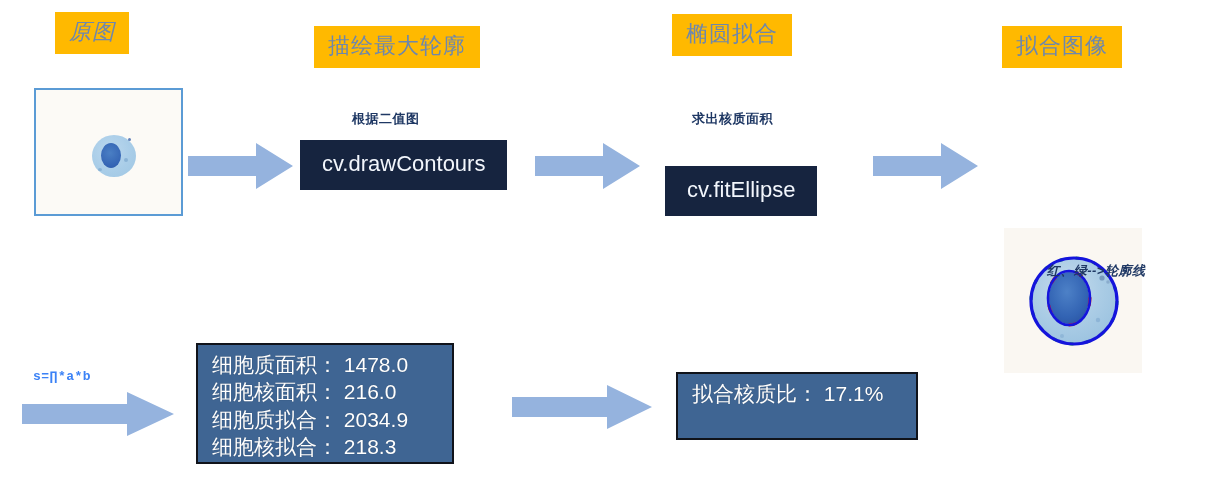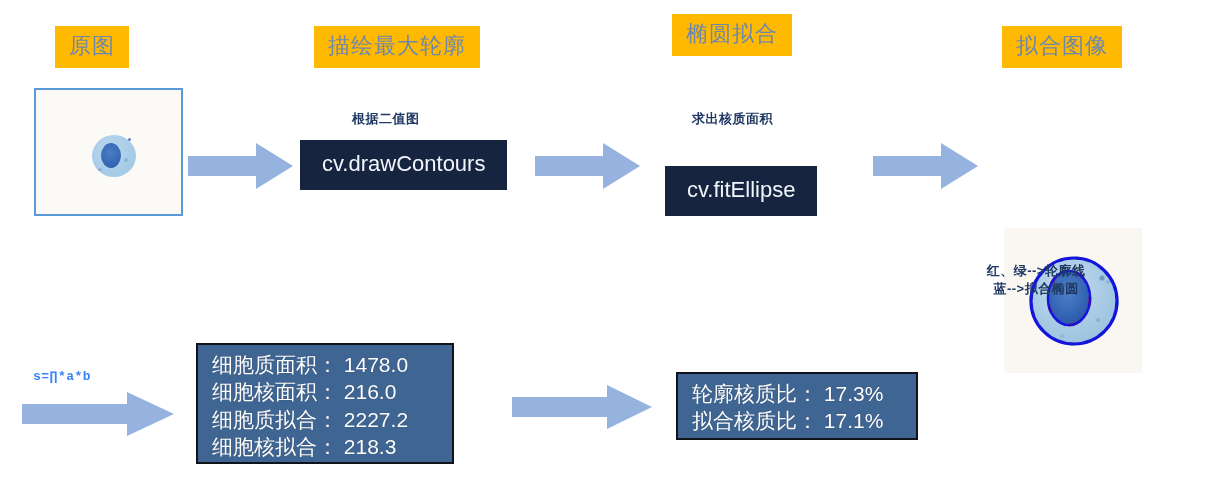--- a/index.html
+++ b/index.html
@@ -121,21 +121,21 @@
     font-size: 13px;
     font-weight: bold;
     white-space: nowrap;
     letter-spacing: .5px;
     font-family: Liberation Mono, monospace;
   }
 </style>
 </head>
 <body>
 
-<div class="abs stage-title" style="left:55px; top:26px;">原图</div>
+<div class="abs stage-title" style="left:55px; top:12px;font-style:italic;">原图</div>
 
 <div class="abs stage-title" style="left:314px; top:26px;">描绘最大轮廓</div>
 
 <div class="abs stage-title" style="left:672px; top:14px;">椭圆拟合</div>
 
 <div class="abs stage-title" style="left:1002px; top:26px;">拟合图像</div>
 
 <div class="abs img-panel" style="left:34px; top:88px; width:149px; height:128px;">
   <div class="cyto" style="left:56px; top:45px; width:44px; height:42px;"></div>
   <div class="nucleus" style="left:65px; top:53px; width:20px; height:25px;"></div>
@@ -197,42 +197,40 @@
 
     <ellipse cx="65" cy="70" rx="21" ry="27" fill="none" stroke="#1414dc" stroke-width="2.6"></ellipse>
 
     <circle cx="98" cy="50" r="2.6" fill="#6d8fb5" opacity=".85"></circle>
     <circle cx="104" cy="54" r="1.8" fill="#7fa0c3" opacity=".7"></circle>
     <circle cx="94" cy="92" r="2.2" fill="#7fa9cf" opacity=".6"></circle>
     <circle cx="58" cy="108" r="2" fill="#7fa9cf" opacity=".55"></circle>
   </svg>
 </div>
 
-<div class="abs" style="left:946px; top:262px; width:180px;">
+<div class="abs" style="left:1006px; top:262px; width:180px;font-style:italic;">
   <div class="legend-line">红、绿--&gt;轮廓线</div>
-  <div class="legend-line">蓝--&gt;拟合椭圆</div>
 </div>
 
 <div class="abs formula" style="left:33px; top:369px;">s=∏*a*b</div>
 
 <div class="abs" style="left:22px; top:392px;">
   <svg class="arrow" width="152" height="44" viewBox="0 0 152 44" aria-hidden="true">
     <polygon points="0,12 105,12 105,0 152,22 105,44 105,32 0,32" fill="#95B3DE"></polygon>
   </svg>
 </div>
 
 <div class="abs data-box" style="left:196px; top:343px; width:258px; height:121px;">
   <div class="data-line">细胞质面积： 1478.0</div>
   <div class="data-line">细胞核面积： 216.0</div>
-  <div class="data-line">细胞质拟合： 2227.2</div>
+  <div class="data-line">细胞质拟合： 2034.9</div>
   <div class="data-line">细胞核拟合： 218.3</div>
 </div>
 
 <div class="abs" style="left:512px; top:385px;">
   <svg class="arrow" width="140" height="44" viewBox="0 0 140 44" aria-hidden="true">
     <polygon points="0,12 95,12 95,0 140,22 95,44 95,32 0,32" fill="#95B3DE"></polygon>
   </svg>
 </div>
 
 <div class="abs data-box" style="left:676px; top:372px; width:242px; height:68px;">
-  <div class="data-line">轮廓核质比： 17.3%</div>
   <div class="data-line">拟合核质比： 17.1%</div>
 </div>
 
 </body></html>

